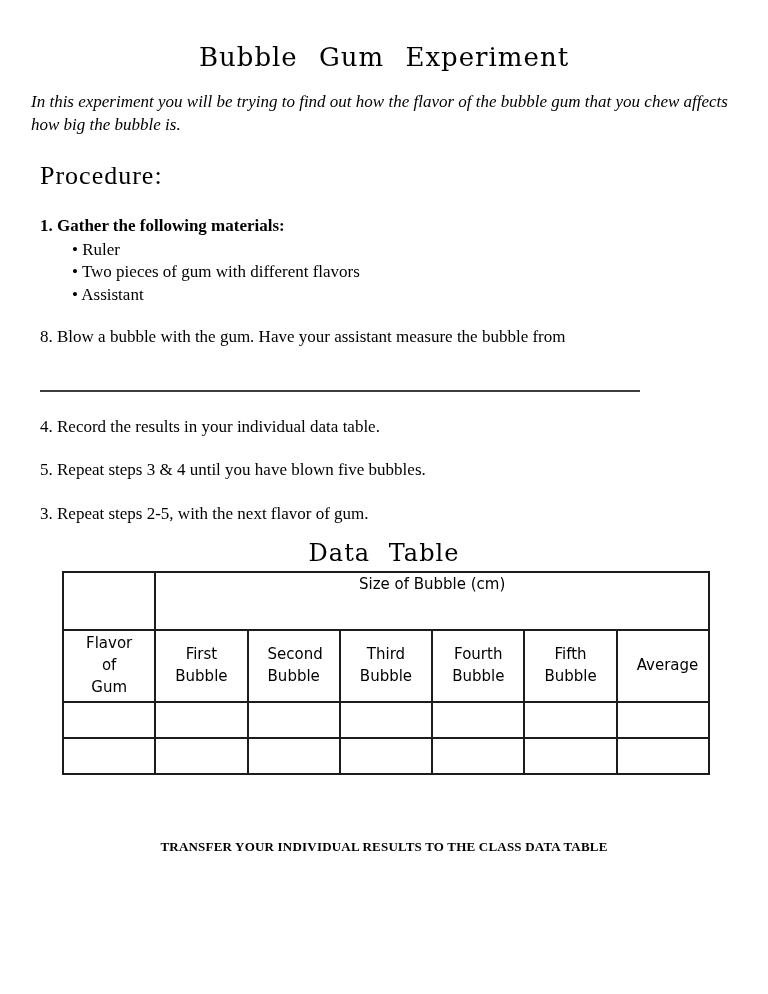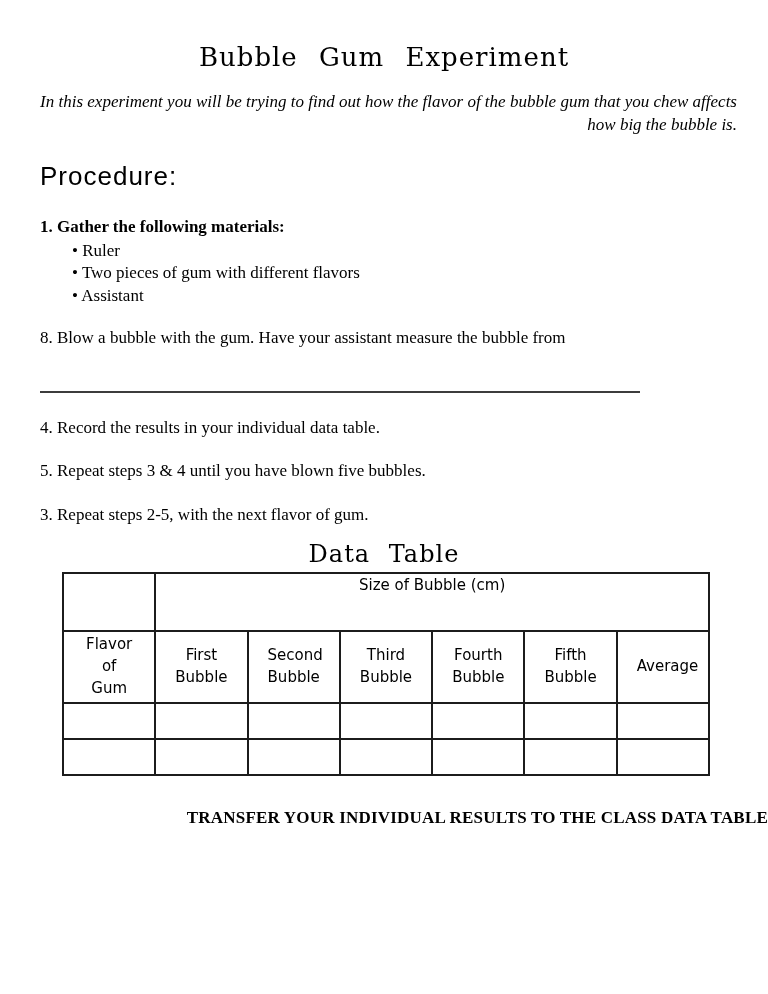--- a/index.html
+++ b/index.html
@@ -20,28 +20,28 @@
     margin-top: 42px;
     text-align: center;
     font-family: "DejaVu Serif", serif;
     font-size: 26px;
     letter-spacing: 1px;
     word-spacing: 12px;
   }
   .intro {
     margin: 18px auto 0 auto;
     width: 706px;
-    text-align: right;
+    text-align: left;
     font-style: italic;
     font-size: 17px;
     line-height: 1.38;
   }
   .proc-heading {
     margin: 24px 0 0 40px;
-    font-family: Liberation Sans, sans-serif;
+    font-family: Liberation Serif, serif;
     font-size: 26px;
     letter-spacing: 1px;
   }
   .step {
     margin: 21px 0 0 40px;
     width: 695px;
     font-size: 17px;
     line-height: 1.32;
   }
   .step-first { margin-top: 24px; font-weight: bold; }
@@ -88,24 +88,24 @@
   }
   tr.col-head td {
     height: 56px;
     vertical-align: middle;
     line-height: 1.45;
   }
   tr.empty-row td {
     height: 30px;
   }
   .footer-note {
-    margin-top: 32px;
-    text-align: right;
+    margin-top: 64px;
+    text-align: center;
     font-weight: bold;
-    font-size: 17px;
+    font-size: 13px;
     letter-spacing: 0.2px;
   }
 </style>
 </head>
 <body>
 
 <div class="page">
 
   <div class="doc-title">Bubble Gum Experiment</div>
 

